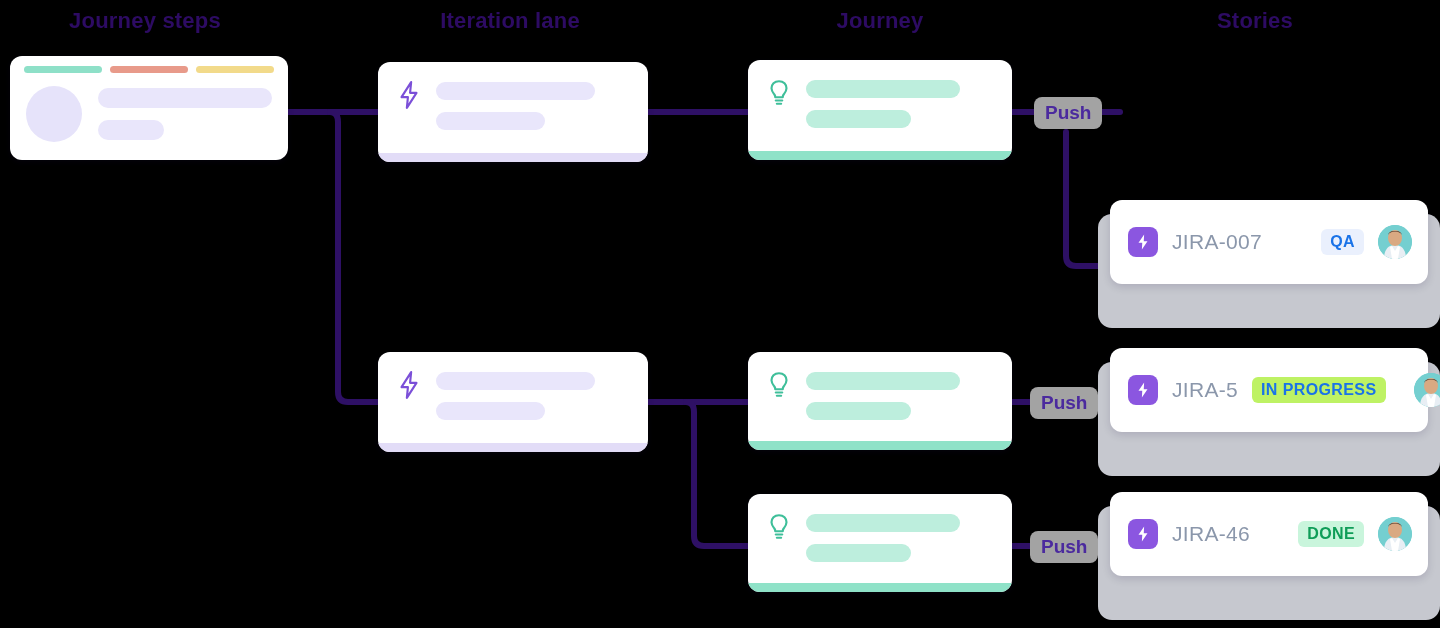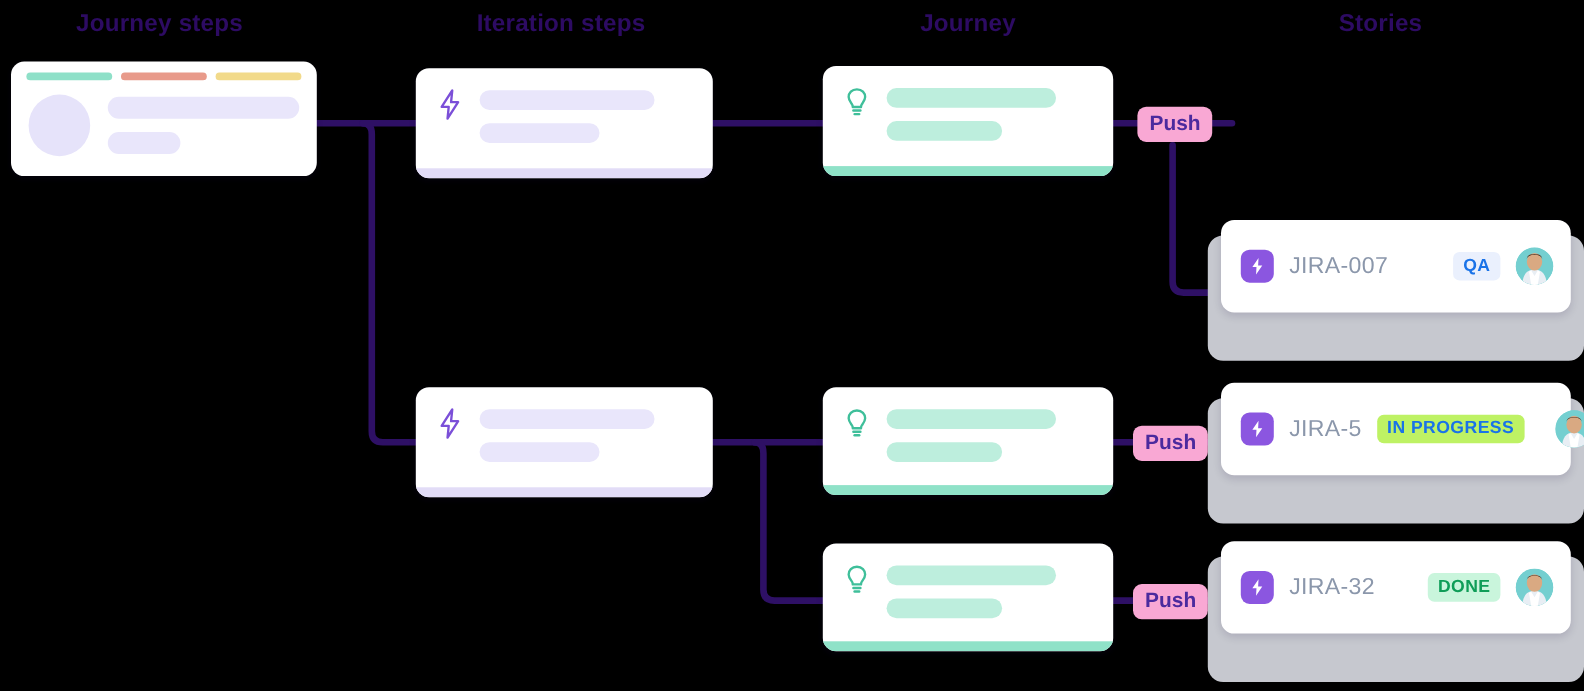--- a/index.html
+++ b/index.html
@@ -86,21 +86,21 @@
   .spacer { flex: 1; }
   .avatar {
     width: 34px; height: 34px; border-radius: 50%; flex: none;
     background: #6fd0cf; overflow: hidden; position: relative;
   }
   .avatar svg { position: absolute; inset: 0; }
 
   
   .push-pill {
     position: absolute;
-    background: #f9a8d4;
+    background: #a3a3a3;
     border-radius: 8px;
     padding: 5px 11px;
     font-size: 19px;
     font-weight: bold;
     color: #4b2a9e;
     z-index: 6;
     white-space: nowrap;
   }
 
   
@@ -131,21 +131,21 @@
     <path class="wire" d="M 1066 132 L 1066 256 Q 1066 266 1076 266 L 1120 266"></path>
 
     <path class="wire" d="M 1012 402 L 1030 402"></path>
     <path class="wire" d="M 1094 402 L 1120 402"></path>
 
     <path class="wire" d="M 1012 546 L 1030 546"></path>
     <path class="wire" d="M 1094 546 L 1120 546"></path>
   </svg>
 
   <div class="col-header" style="left:0;  top:8px; width:290px;">Journey steps</div>
-  <div class="col-header" style="left:365px; top:8px; width:290px;">Iteration steps</div>
+  <div class="col-header" style="left:365px; top:8px; width:290px;">Iteration lane</div>
   <div class="col-header" style="left:735px; top:8px; width:290px;">Journey</div>
   <div class="col-header" style="left:1110px; top:8px; width:290px;">Stories</div>
 
   <div class="card" style="left:10px; top:56px; width:278px; height:104px; z-index:3;">
     <div class="j-bars">
       <div class="j-bar" style="background:#8ee0c8;"></div>
       <div class="j-bar" style="background:#e89a8a;"></div>
       <div class="j-bar" style="background:#f2da8a;"></div>
     </div>
     <div class="j-body">
@@ -293,21 +293,21 @@
   </div>
 
   <div class="story-stack" style="left:1092px; top:492px; width:348px; height:128px; z-index:4;">
     <div class="story-back"></div>
     <div class="story-front">
       <span class="jira-badge">
         <svg viewBox="0 0 24 24" width="18" height="18">
           <path d="M13.5 2 L6 13 H11 L10.5 22 L18 11 H13 Z" fill="#ffffff"></path>
         </svg>
       </span>
-      <span class="jira-key">JIRA-32</span>
+      <span class="jira-key">JIRA-46</span>
       <span class="spacer"></span>
       <span class="status-badge st-done">DONE</span>
       <span class="avatar">
         <svg viewBox="0 0 34 34" width="34" height="34">
           <circle cx="17" cy="17" r="17" fill="#74cfd0"></circle>
           <path d="M17 20 C10 20 6 25 6 34 H28 C28 25 24 20 17 20 Z" fill="#e8eef4"></path>
           <ellipse cx="17" cy="13" rx="7" ry="8" fill="#d9a982"></ellipse>
           <path d="M10 11 C10 5 24 5 24 11 C24 8 22 6 17 6 C12 6 10 8 10 11 Z" fill="#4a3326"></path>
           <path d="M14 21 L17 26 L20 21 L22 22 L20 34 H14 L12 22 Z" fill="#ffffff"></path>
         </svg>

